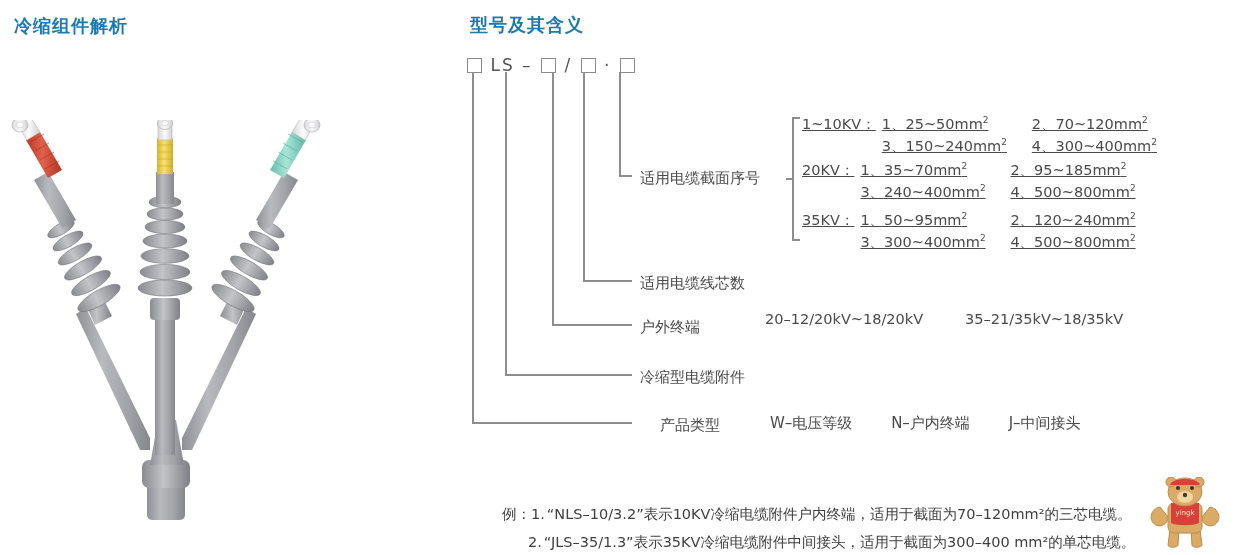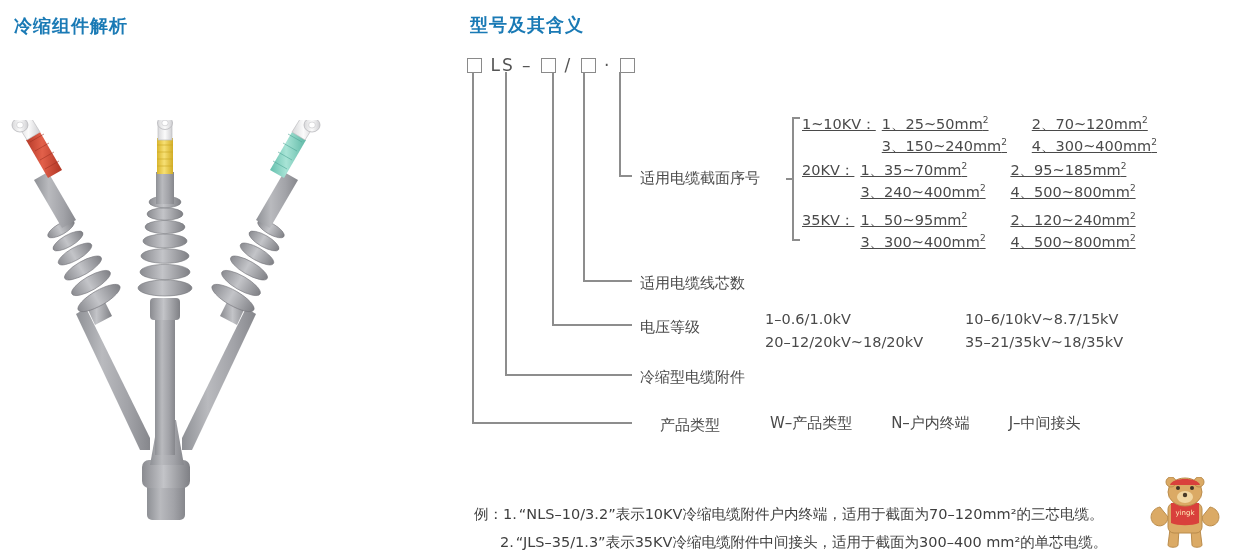--- a/index.html
+++ b/index.html
@@ -81,21 +81,21 @@
   
   .cores{position:absolute;font-size:15px;color:#4a4a4a;white-space:nowrap;}
   .cores span.it{margin-right:26px;}
 
   
   .ptypes{position:absolute;font-size:15px;color:#4a4a4a;white-space:nowrap;}
   .ptypes span.it{margin-right:34px;}
 
   
   .examples{
-    position:absolute;left:474px;top:500px;
+    position:absolute;left:502px;top:500px;
     font-size:14.5px;color:#3f3f3f;line-height:1.95;
     white-space:nowrap;
   }
   .ex-line{display:block;}
   .ex-line .idx{margin-right:2px;}
 
   
   .watermark{
     position:absolute;left:1146px;top:477px;
     width:78px;height:72px;
@@ -306,37 +306,33 @@
       <tr>
         <td class="c1"><span>3、300~400mm</span><sup>2</sup></td>
         <td class="c2"><span>4、500~800mm</span><sup>2</sup></td>
       </tr>
     </tbody>
       </table>
   </div>
 
   <div class="lbl lbl-name" style="left:640px;top:272px;">适用电缆线芯数</div>
 
-  <div class="lbl lbl-name" style="left:640px;top:316px;">电压等级</div>
+  <div class="lbl lbl-name" style="left:640px;top:316px;">户外终端</div>
   <div class="vgrid" style="left:765px;top:308px;">
-    <div class="row">
-      <span class="c-a">1–0.6/1.0kV</span>
-      <span class="c-b">10–6/10kV~8.7/15kV</span>
-    </div>
     <div class="row">
       <span class="c-a">20–12/20kV~18/20kV</span>
       <span class="c-b">35–21/35kV~18/35kV</span>
     </div>
   </div>
 
   <div class="lbl lbl-name" style="left:640px;top:366px;">冷缩型电缆附件</div>
 
   <div class="lbl lbl-name" style="left:660px;top:414px;">产品类型</div>
   <div class="ptypes" style="left:770px;top:414px;">
-    <span class="it">W–产品类型</span>
+    <span class="it">W–电压等级</span>
     <span class="it">N–户内终端</span>
     <span class="it">J–中间接头</span>
   </div>
 
   <div class="examples">
     <span class="ex-line">
       <span>例：</span><span class="idx">1.</span><span>“NLS–10/3.2”表示10KV冷缩电缆附件户内终端，适用于截面为70–120mm²的三芯电缆。</span>
     </span>
     <span class="ex-line" style="padding-left:26px;">
       <span class="idx">2.</span><span>“JLS–35/1.3”表示35KV冷缩电缆附件中间接头，适用于截面为300–400 mm²的单芯电缆。</span>

